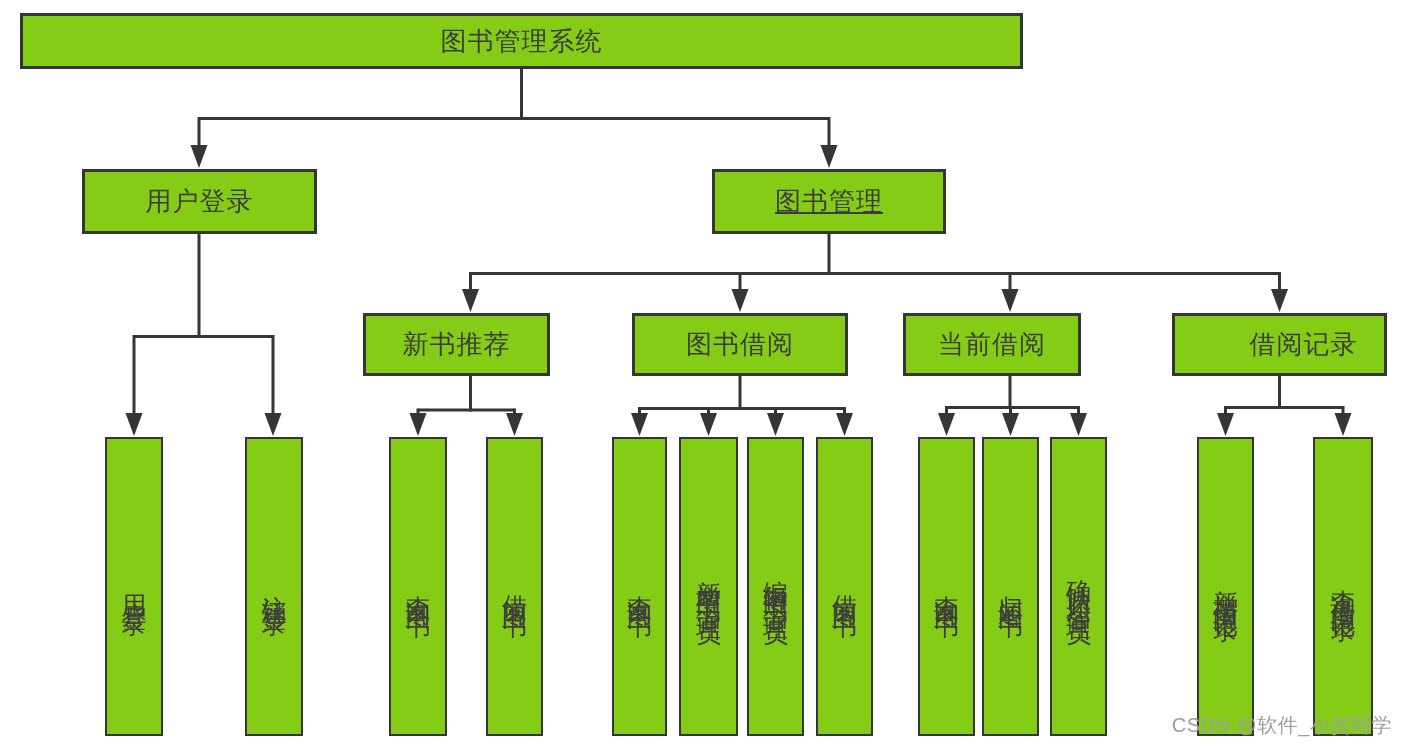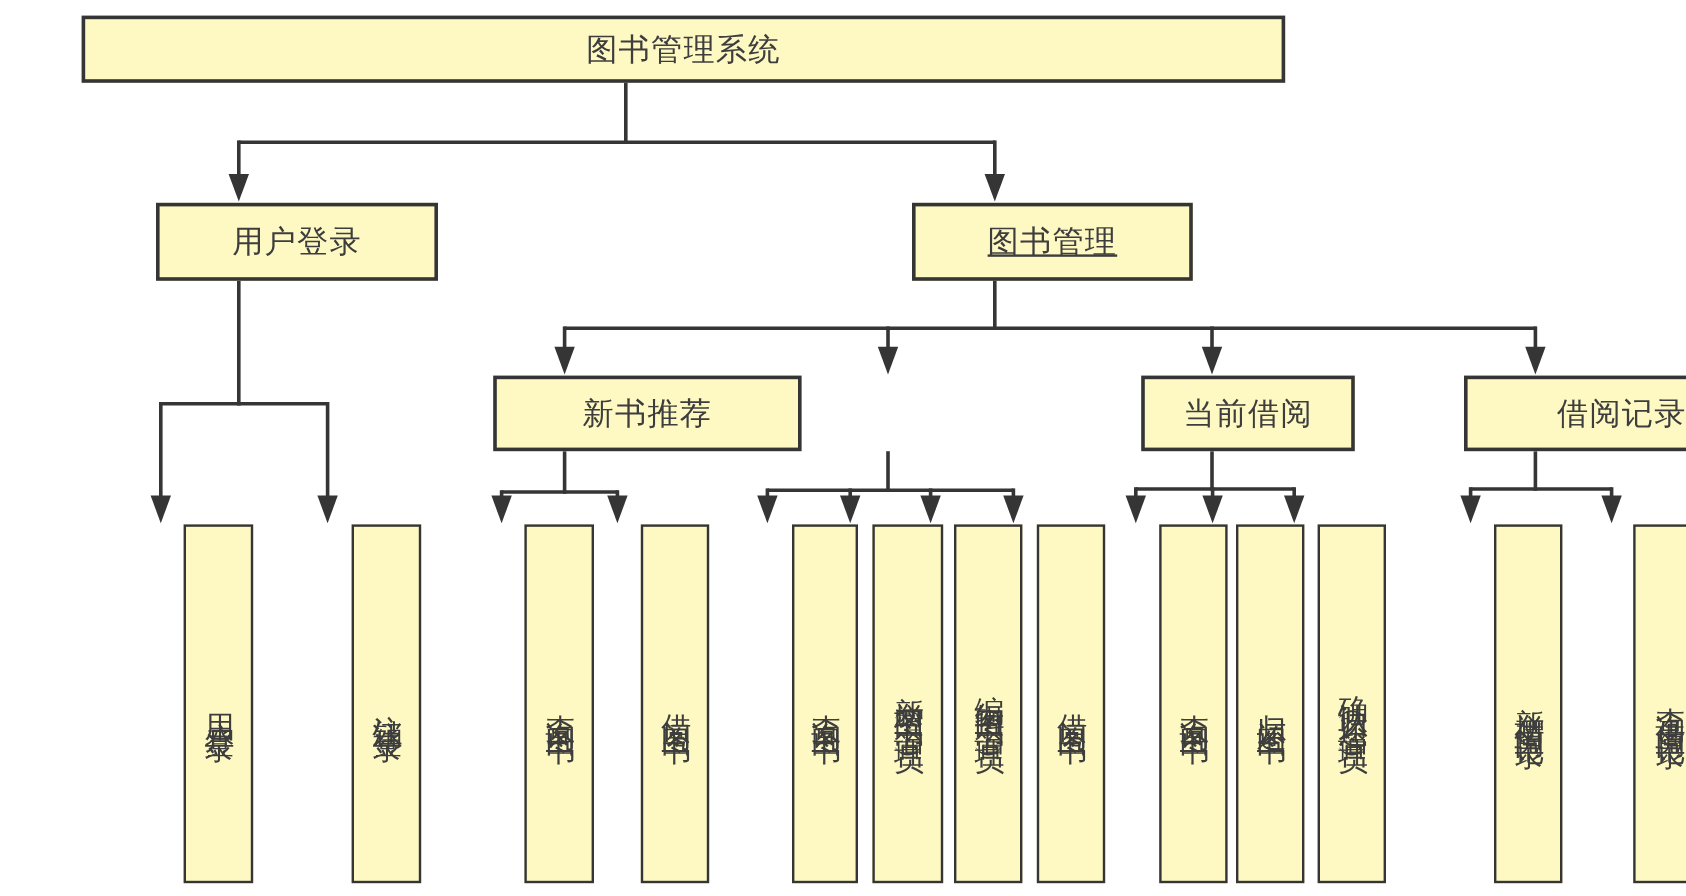--- a/index.html
+++ b/index.html
@@ -17,31 +17,30 @@
   }
   #connectors {
     position: absolute;
     left: 0;
     top: 0;
     z-index: 0;
   }
   .box {
     position: absolute;
     box-sizing: border-box;
-    background: #fef9c3;
+    background: #84cc16;
     border: 3px solid #353535;
     color: #3d3d3d;
     display: flex;
     align-items: center;
     justify-content: center;
     z-index: 1;
     font-size: 26px;
     letter-spacing: 1px;
     white-space: nowrap;
-    margin-left: 48px;
   }
   .root-box   { left: 20px;  top: 13px;  width: 1003px; height: 56px; }
   .lvl2-box   { top: 169px;  height: 65px; }
   .lvl3-box   { top: 313px;  height: 63px; }
   .leaf-box   { top: 437px;  height: 299px; border-width: 2.5px; font-size: 25px; }
   .leaf-box .v-label {
     writing-mode: vertical-lr;
     text-orientation: mixed;
     letter-spacing: 6px;
     line-height: 1;
@@ -126,21 +125,22 @@
       <polygon points="1217,413 1234,413 1225.5,436"></polygon>
       <polygon points="1334.5,413 1351.5,413 1343,436"></polygon>
     </g>
   </svg>
 
   <div class="box root-box">图书管理系统</div>
 
   <div class="box lvl2-box" style="left:82px; width:235px;">用户登录</div>
   <div class="box lvl2-box" style="left:712px; width:234px;text-decoration:underline;">图书管理</div>
 
-  <div class="box lvl3-box" style="left:363px; width:257px;">新书推荐</div>
+  <div class="box lvl3-box" style="left:363px; width:187px;">新书推荐</div>
+  <div class="box lvl3-box" style="left:632px; width:216px;">图书借阅</div>
   <div class="box lvl3-box" style="left:903px; width:178px;">当前借阅</div>
   <div class="box lvl3-box" style="left:1172px; width:215px;padding-left:48px;">借阅记录</div>
 
   <div class="box leaf-box" style="left:105px; width:58px;">
     <span class="v-label">用户登录</span>
   </div>
   <div class="box leaf-box" style="left:245px; width:58px;">
     <span class="v-label">注销登录</span>
   </div>
 
@@ -174,14 +174,15 @@
     <span class="v-label">确认归还（管理员）</span>
   </div>
 
   <div class="box leaf-box" style="left:1197px; width:57px;">
     <span class="v-label">新增借阅记录</span>
   </div>
   <div class="box leaf-box" style="left:1313px; width:60px;">
     <span class="v-label">查询借阅记录</span>
   </div>
 
+  <div id="watermark">CSDN @软件_小贺同学</div>
 
 </div>
 
 </body></html>

